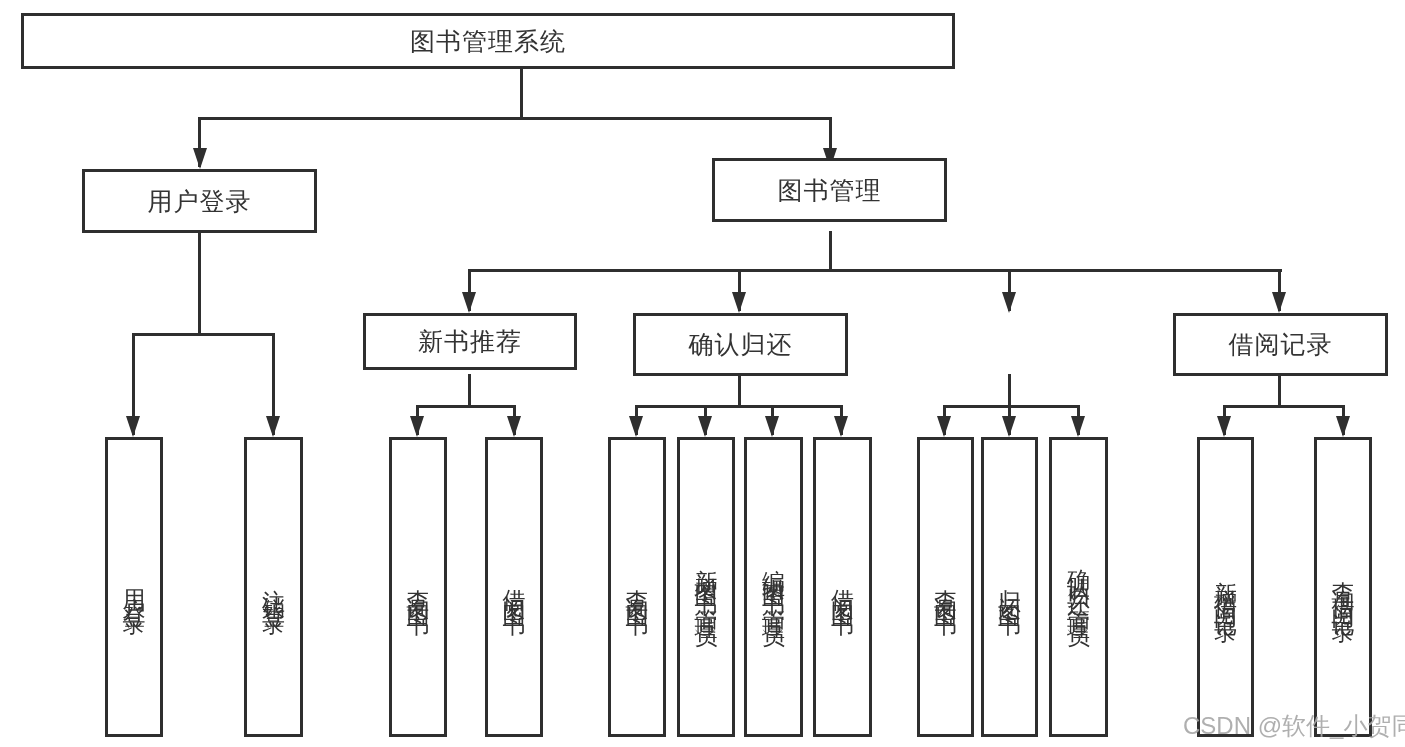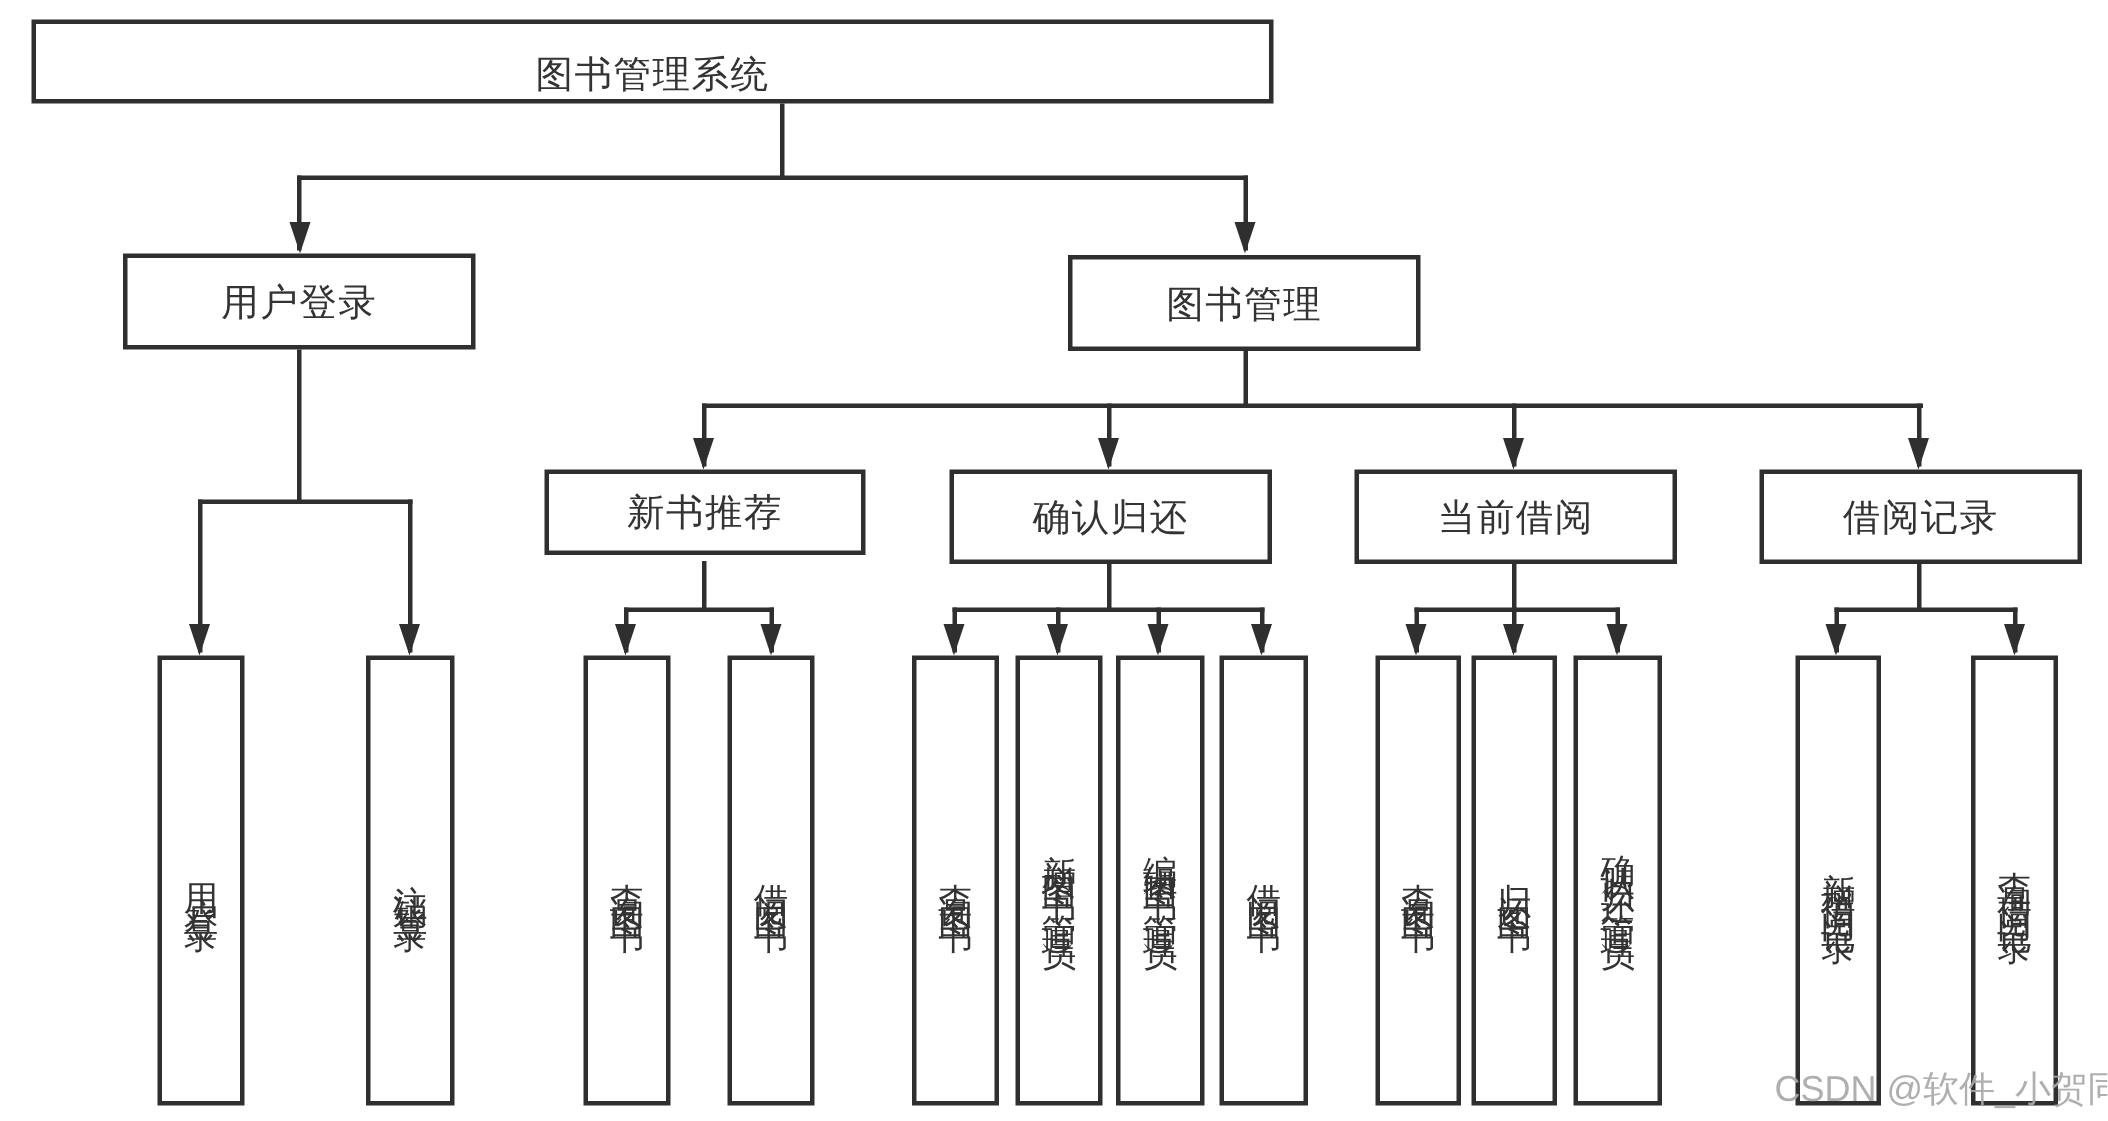--- a/index.html
+++ b/index.html
@@ -107,39 +107,36 @@
   <div class="vline" style="left:1077px;top:405px;height:30px;"></div>
   <div class="arrow" style="left:1071px;top:416px;"></div>
 
   <div class="vline" style="left:1278px;top:374px;height:34px;"></div>
   <div class="hline" style="left:1223px;top:405px;width:122px;"></div>
   <div class="vline" style="left:1223px;top:405px;height:30px;"></div>
   <div class="arrow" style="left:1217px;top:416px;"></div>
   <div class="vline" style="left:1342px;top:405px;height:30px;"></div>
   <div class="arrow" style="left:1336px;top:416px;"></div>
 
-  <div class="box" style="left:21px;top:13px;width:828px;height:56px;align-items:flex-end;">
+  <div class="box" style="left:21px;top:13px;width:934px;height:56px;">
     <span class="lbl">图书管理系统</span>
   </div>
 
   <div class="box" style="left:82px;top:169px;width:235px;height:64px;">
     <span class="lbl">用户登录</span>
   </div>
-  <div class="box" style="left:712px;top:170px;width:235px;height:64px;">
+  <div class="box" style="left:712px;top:158px;width:235px;height:64px;">
     <span class="lbl">图书管理</span>
   </div>
 
   <div class="box" style="left:363px;top:313px;width:214px;height:57px;">
     <span class="lbl">新书推荐</span>
   </div>
   <div class="box" style="left:633px;top:313px;width:215px;height:63px;">
     <span class="lbl">确认归还</span>
-  </div>
-  <div class="box" style="left:903px;top:313px;width:215px;height:63px;">
-    <span class="lbl">当前借阅</span>
   </div>
   <div class="box" style="left:1173px;top:313px;width:215px;height:63px;">
     <span class="lbl">借阅记录</span>
   </div>
 
   <div class="box leaf" style="left:105px;top:437px;width:58px;height:300px;">
     <span class="vlbl">用户登录</span>
   </div>
   <div class="box leaf" style="left:244px;top:437px;width:59px;height:300px;">
     <span class="vlbl">注销登录</span>

